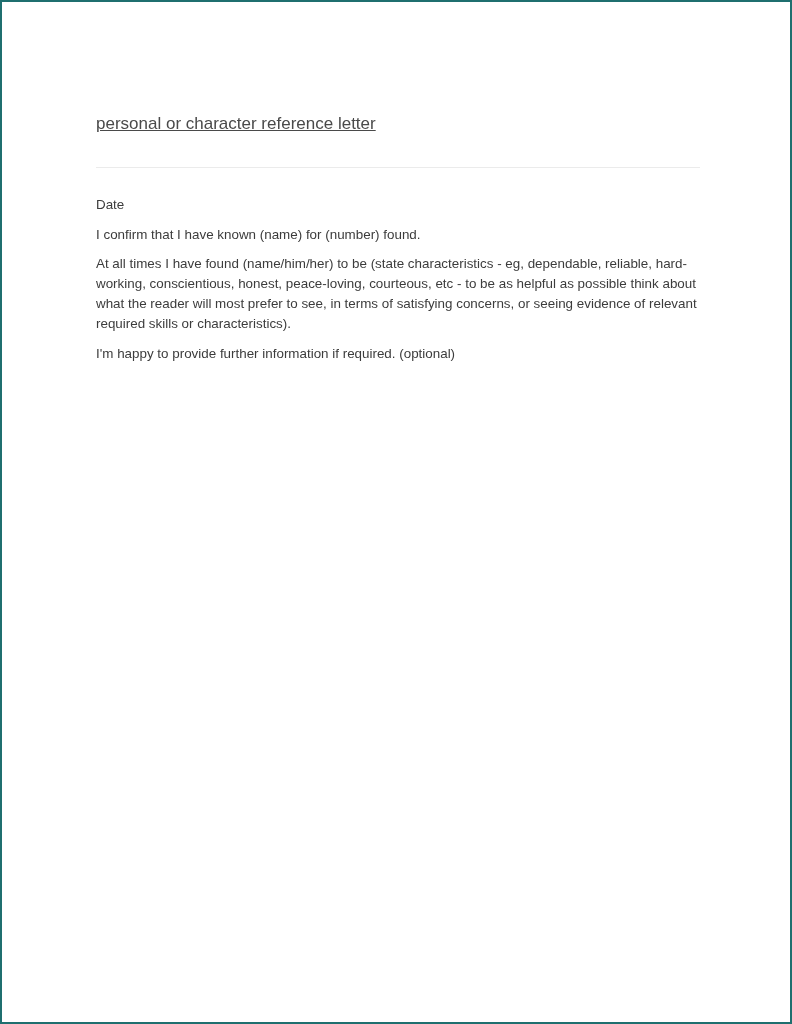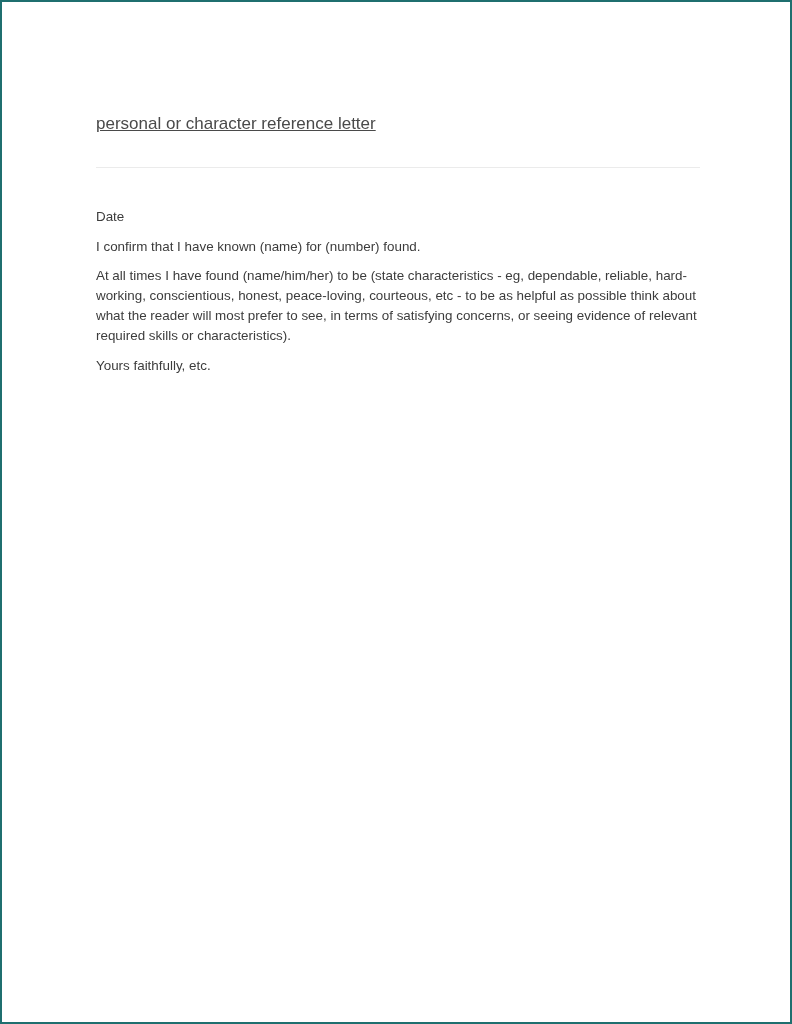--- a/index.html
+++ b/index.html
@@ -31,35 +31,35 @@
       text-decoration: underline;
     }
     .divider {
       position: absolute;
       top: 165px; left: 0;
       width: 604px; height: 1px;
       background: #ebebeb;
     }
     .body {
       position: absolute;
-      top: 205px; left: 0;
+      top: 193px; left: 0;
       width: 605px;
       font-size: 13.4px;
       line-height: 20px;
       color: #3c3c3c;
     }
     .body p { margin: 0 0 9.5px 0; }
   </style>
 </head>
 <body>
 
 <div class="frame">
   <div class="page">
     <h1 class="title">personal or character reference letter</h1>
     <div class="divider"></div>
     <div class="body">
       <p>Date</p>
       <p>I confirm that I have known (name) for (number) found.</p>
       <p>At all times I have found (name/him/her) to be (state characteristics - eg, dependable, reliable, hard-working, conscientious, honest, peace-loving, courteous, etc - to be as helpful as possible think about what the reader will most prefer to see, in terms of satisfying concerns, or seeing evidence of relevant required skills or characteristics).</p>
-      <p>Yours faithfully, etc.</p>
+      <p>I'm happy to provide further information if required. (optional)</p>
     </div>
   </div>
 </div>
 
 </body></html>

